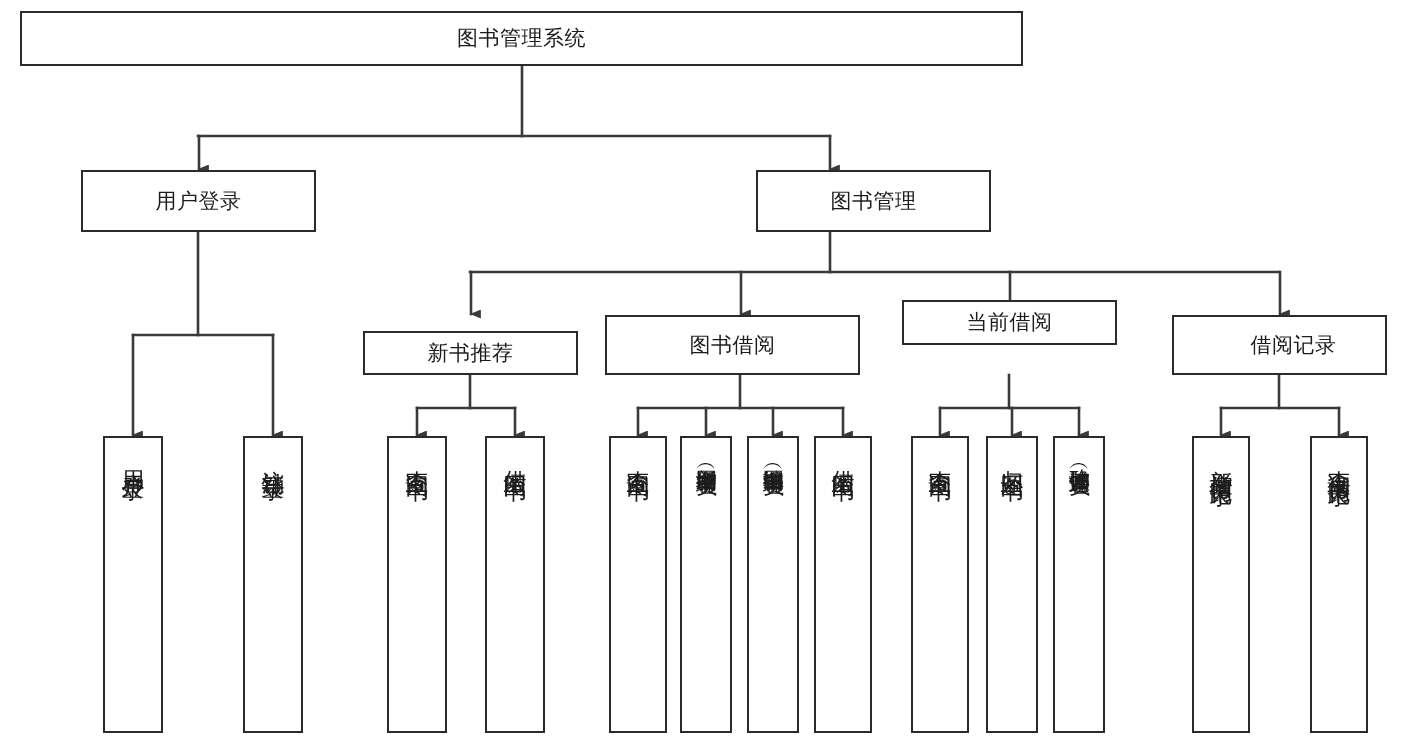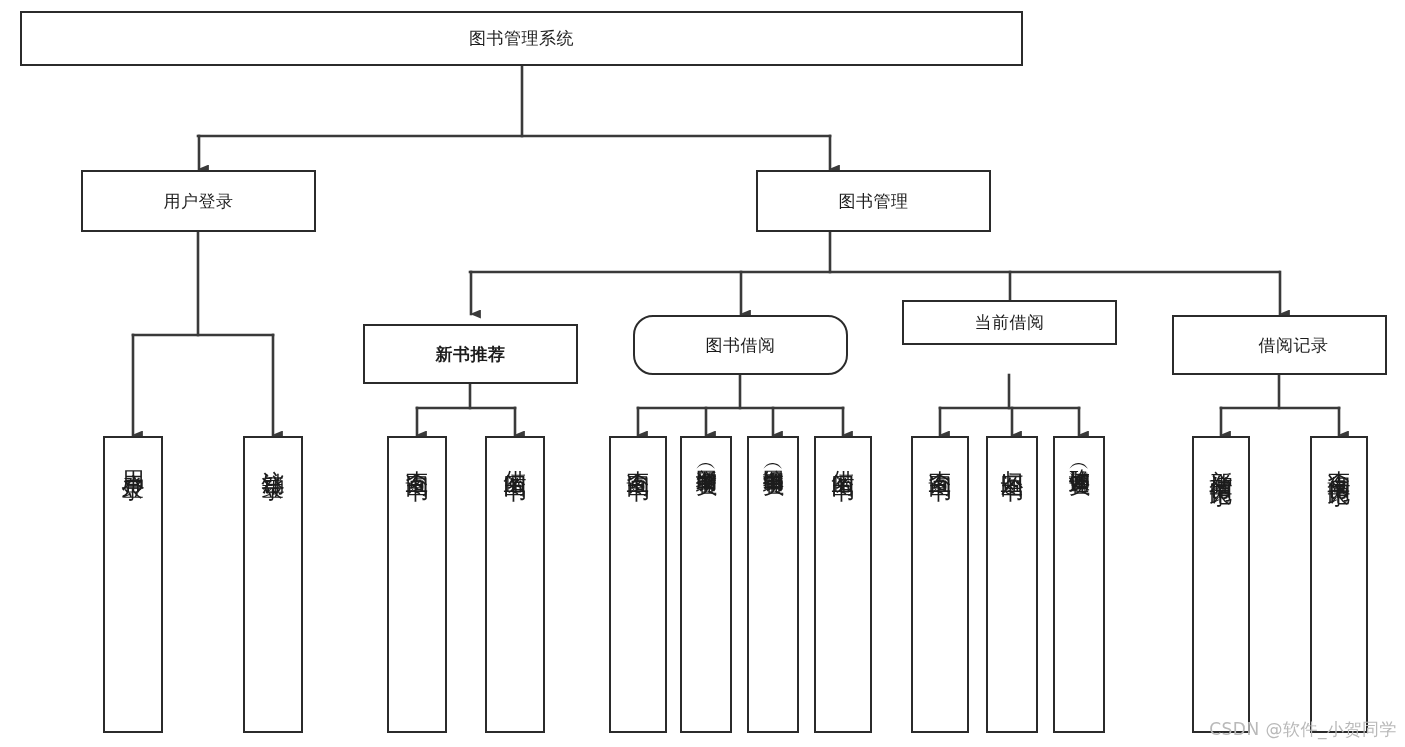--- a/index.html
+++ b/index.html
@@ -34,21 +34,21 @@
     justify-content: center;
     color: #1c1c1c;
     z-index: 2;
   }
   .node .lbl {
     display: block;
     text-align: center;
     line-height: 1.18;
   }
   .node.horiz .lbl {
-    font-size: 17px;
+    font-size: 21px;
     letter-spacing: 0.5px;
     white-space: nowrap;
   }
   .node.vert {
     align-items: flex-start;
     padding-top: 14px;
   }
   .node.vert .lbl {
     writing-mode: vertical-rl;
     text-orientation: upright;
@@ -122,24 +122,24 @@
   <div id="nodes">
       <div class="node horiz" style="left: 20px; top: 11px; width: 1003px; height: 55px;">
         <span class="lbl">图书管理系统</span>
       </div>
       <div class="node horiz" style="left: 81px; top: 170px; width: 235px; height: 62px;">
         <span class="lbl">用户登录</span>
       </div>
       <div class="node horiz" style="left: 756px; top: 170px; width: 235px; height: 62px;">
         <span class="lbl">图书管理</span>
       </div>
-      <div class="node horiz" style="left: 363px; top: 324px; width: 215px; height: 60px; font-weight: bold;">
+      <div class="node horiz" style="left: 363px; top: 331px; width: 215px; height: 44px;">
         <span class="lbl">新书推荐</span>
       </div>
-      <div class="node horiz" style="left: 633px; top: 315px; width: 215px; height: 60px; border-radius: 20px;">
+      <div class="node horiz" style="left: 605px; top: 315px; width: 255px; height: 60px;">
         <span class="lbl">图书借阅</span>
       </div>
       <div class="node horiz" style="left: 902px; top: 300px; width: 215px; height: 45px;">
         <span class="lbl">当前借阅</span>
       </div>
       <div class="node horiz" style="left: 1172px; top: 315px; width: 215px; height: 60px; padding-left: 28px;">
         <span class="lbl">借阅记录</span>
       </div>
       <div class="node vert" style="left: 103px; top: 436px; width: 60px; height: 297px;">
         <span class="lbl">用户登录</span>
@@ -175,14 +175,13 @@
         <span class="lbl">确认归还（管理员）</span>
       </div>
       <div class="node vert" style="left: 1192px; top: 436px; width: 58px; height: 297px;">
         <span class="lbl">新增借阅记录</span>
       </div>
       <div class="node vert" style="left: 1310px; top: 436px; width: 58px; height: 297px;">
         <span class="lbl">查询借阅记录</span>
       </div>
     </div>
 
-  <div id="watermark">CSDN @软件_小贺同学</div>
 </div>
 
 </body></html>

